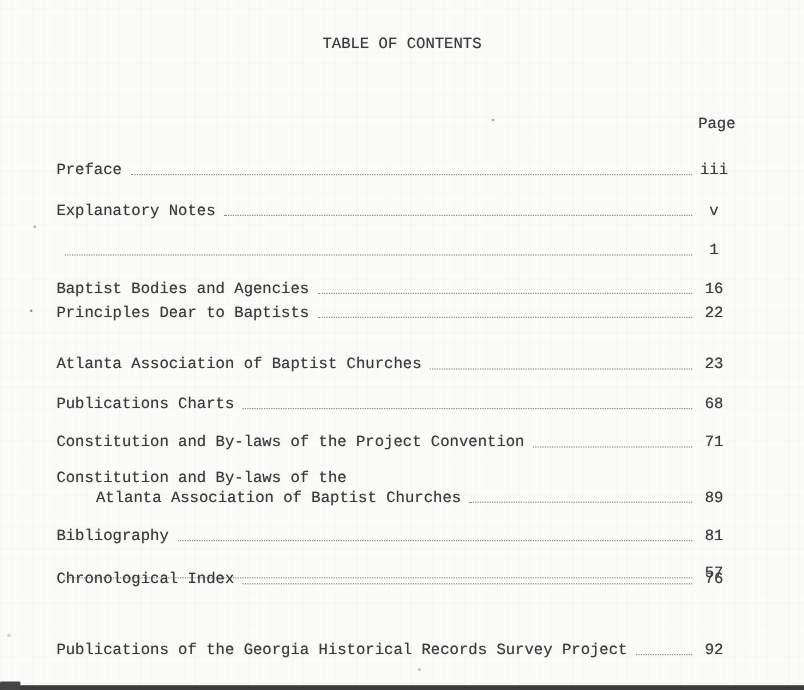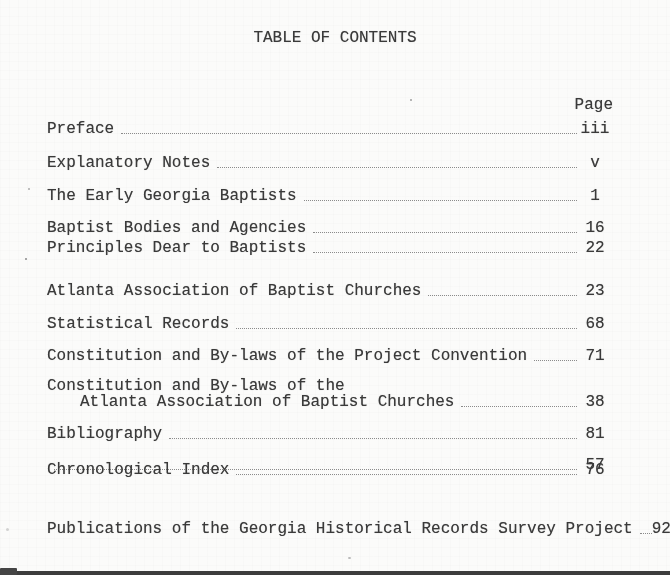--- a/index.html
+++ b/index.html
@@ -4,36 +4,37 @@
 <style>
   html,body{margin:0;padding:0;background:#e8e8e6;}
   .page{
     position:relative;
     width:670px;height:575px;
     background:#fbfbfa;
     background-image:
       repeating-linear-gradient(0deg, rgba(0,0,0,0.012) 0 1px, transparent 1px 9px),
       repeating-linear-gradient(90deg, rgba(0,0,0,0.010) 0 1px, transparent 1px 9px);
     font-family:"Liberation Mono","DejaVu Sans Mono",monospace;
-    font-size:16px;
+    font-size:13px;
     color:#3a3a3a;
     overflow:hidden;
   }
   .ink{ text-shadow:0 0 0.7px rgba(58,58,58,0.55); white-space:pre; }
   .doc-title{
     position:absolute; top:29px; left:0; right:0;
     text-align:center;
   }
   .page-col-label{
     position:absolute; top:96px; right:57px;
   }
   .row{
     position:absolute; left:47px; right:57px;
     display:flex; align-items:flex-end;
     line-height:15px;
+    margin-top:12px;
   }
   .row .leader{
     flex:1; min-width:12px; height:0;
     border-bottom:1px dotted #8b8b8b;
     margin:0 0 3px 7px;
   }
   .row .pagenum{
     width:36px; text-align:center;
   }
   .row.cont-line2{ padding-left:33px; }
@@ -68,21 +69,20 @@
     <span class="pagenum ink">iii</span>
   </div>
 
   <div class="row" style="top:156px">
     <span class="ink">Explanatory Notes</span>
     <span class="leader"></span>
     <span class="pagenum ink">v</span>
   </div>
 
   <div class="row" style="top:189px">
-    <span class="ink">The Early Georgia Baptists</span>
     <span class="leader"></span>
     <span class="pagenum ink">1</span>
   </div>
 
   <div class="row" style="top:221px">
     <span class="ink">Baptist Bodies and Agencies</span>
     <span class="leader"></span>
     <span class="pagenum ink">16</span>
   </div>
 
@@ -92,38 +92,38 @@
     <span class="pagenum ink">22</span>
   </div>
 
   <div class="row" style="top:284px">
     <span class="ink">Atlanta Association of Baptist Churches</span>
     <span class="leader"></span>
     <span class="pagenum ink">23</span>
   </div>
 
   <div class="row" style="top:317px">
-    <span class="ink">Statistical Records</span>
+    <span class="ink">Publications Charts</span>
     <span class="leader"></span>
     <span class="pagenum ink">68</span>
   </div>
 
   <div class="row" style="top:349px">
     <span class="ink">Constitution and By-laws of the Project Convention</span>
     <span class="leader"></span>
     <span class="pagenum ink">71</span>
   </div>
 
   <div class="row" style="top:379px">
     <span class="ink">Constitution and By-laws of the</span>
   </div>
   <div class="row cont-line2" style="top:395px">
     <span class="ink">Atlanta Association of Baptist Churches</span>
     <span class="leader"></span>
-    <span class="pagenum ink">38</span>
+    <span class="pagenum ink">89</span>
   </div>
 
   <div class="row" style="top:427px">
     <span class="ink">Bibliography</span>
     <span class="leader"></span>
     <span class="pagenum ink">81</span>
   </div>
 
   <div class="row" style="top:458px">
     <span class="leader"></span>

